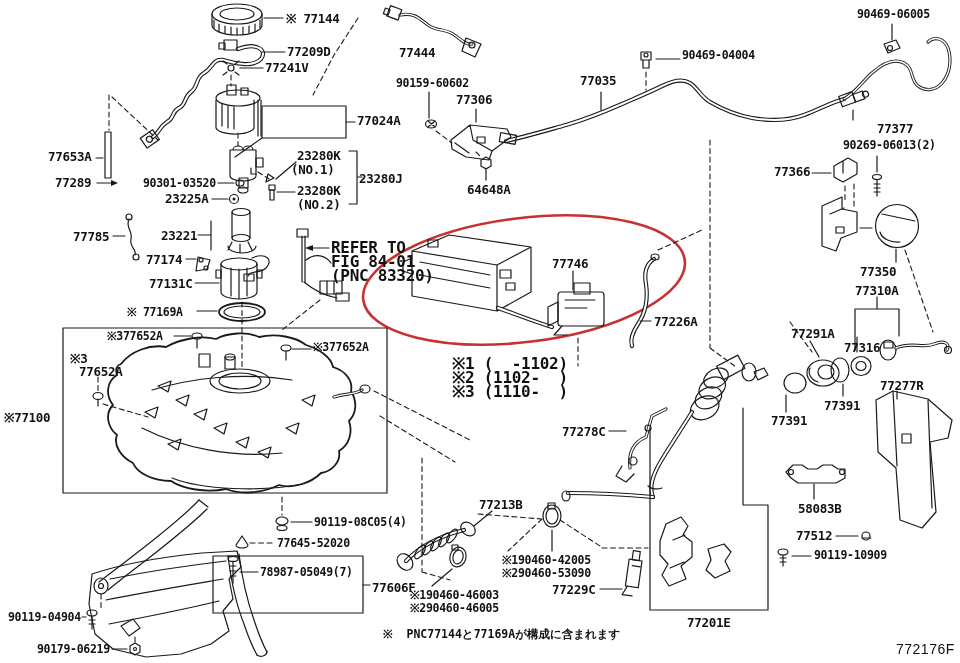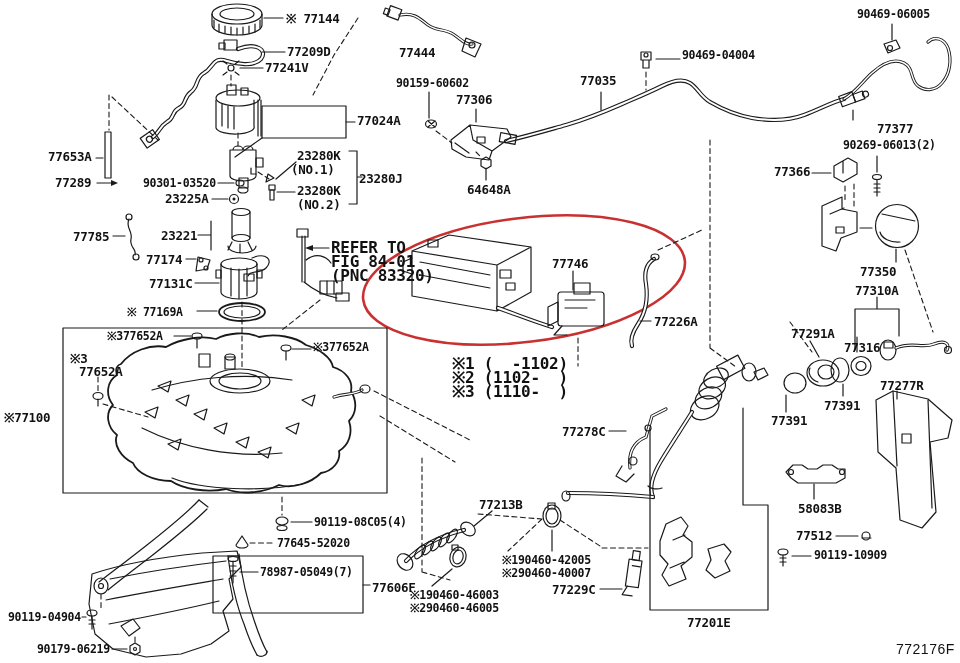--- a/index.html
+++ b/index.html
@@ -471,30 +471,31 @@
 <span class="lbl note" style="left:452px;top:384px">※3 (1110-  )</span>
 <span class="lbl sm" style="left:314px;top:516px">90119-08C05(4)</span>
 <span class="lbl sm" style="left:277px;top:537px">77645-52020</span>
 <span class="lbl sm" style="left:260px;top:566px">78987-05049(7)</span>
 <span class="lbl" style="left:372px;top:581px">77606F</span>
 <span class="lbl sm" style="left:8px;top:611px">90119-04904</span>
 <span class="lbl sm" style="left:37px;top:643px">90179-06219</span>
 <span class="lbl" style="left:562px;top:425px">77278C</span>
 <span class="lbl" style="left:479px;top:498px">77213B</span>
 <span class="lbl sm" style="left:502px;top:554px">※190460-42005</span>
-<span class="lbl sm" style="left:502px;top:567px">※290460-40007</span>
+<span class="lbl sm" style="left:502px;top:567px">※290460-53090</span>
 <span class="lbl sm" style="left:410px;top:589px">※190460-46003</span>
 <span class="lbl sm" style="left:410px;top:602px">※290460-46005</span>
 <span class="lbl" style="left:552px;top:583px">77229C</span>
 <span class="lbl" style="left:687px;top:616px">77201E</span>
 <span class="lbl" style="left:860px;top:265px">77350</span>
 <span class="lbl" style="left:855px;top:284px">77310A</span>
 <span class="lbl" style="left:844px;top:341px">77316</span>
 <span class="lbl" style="left:791px;top:327px">77291A</span>
 <span class="lbl" style="left:824px;top:399px">77391</span>
 <span class="lbl" style="left:771px;top:414px">77391</span>
 <span class="lbl" style="left:880px;top:379px">77277R</span>
 <span class="lbl" style="left:798px;top:502px">58083B</span>
 <span class="lbl" style="left:796px;top:529px">77512</span>
 <span class="lbl sm" style="left:814px;top:549px">90119-10909</span>
+<span class="lbl footer" style="left:383px;top:628px">※  PNC77144と77169Aが構成に含まれます</span>
 <span class="lbl code" style="left:896px;top:641px">772176F</span>
 
 </div>
 
 </body></html>

